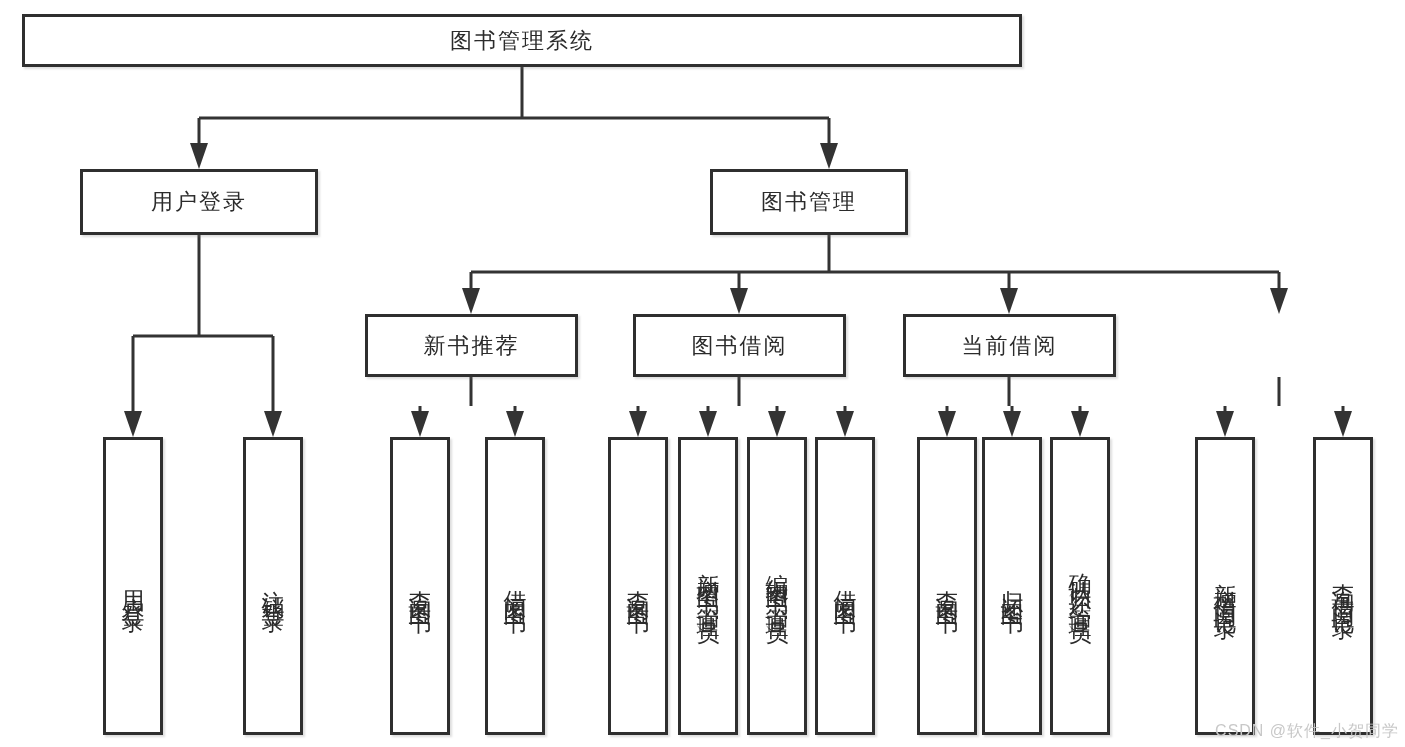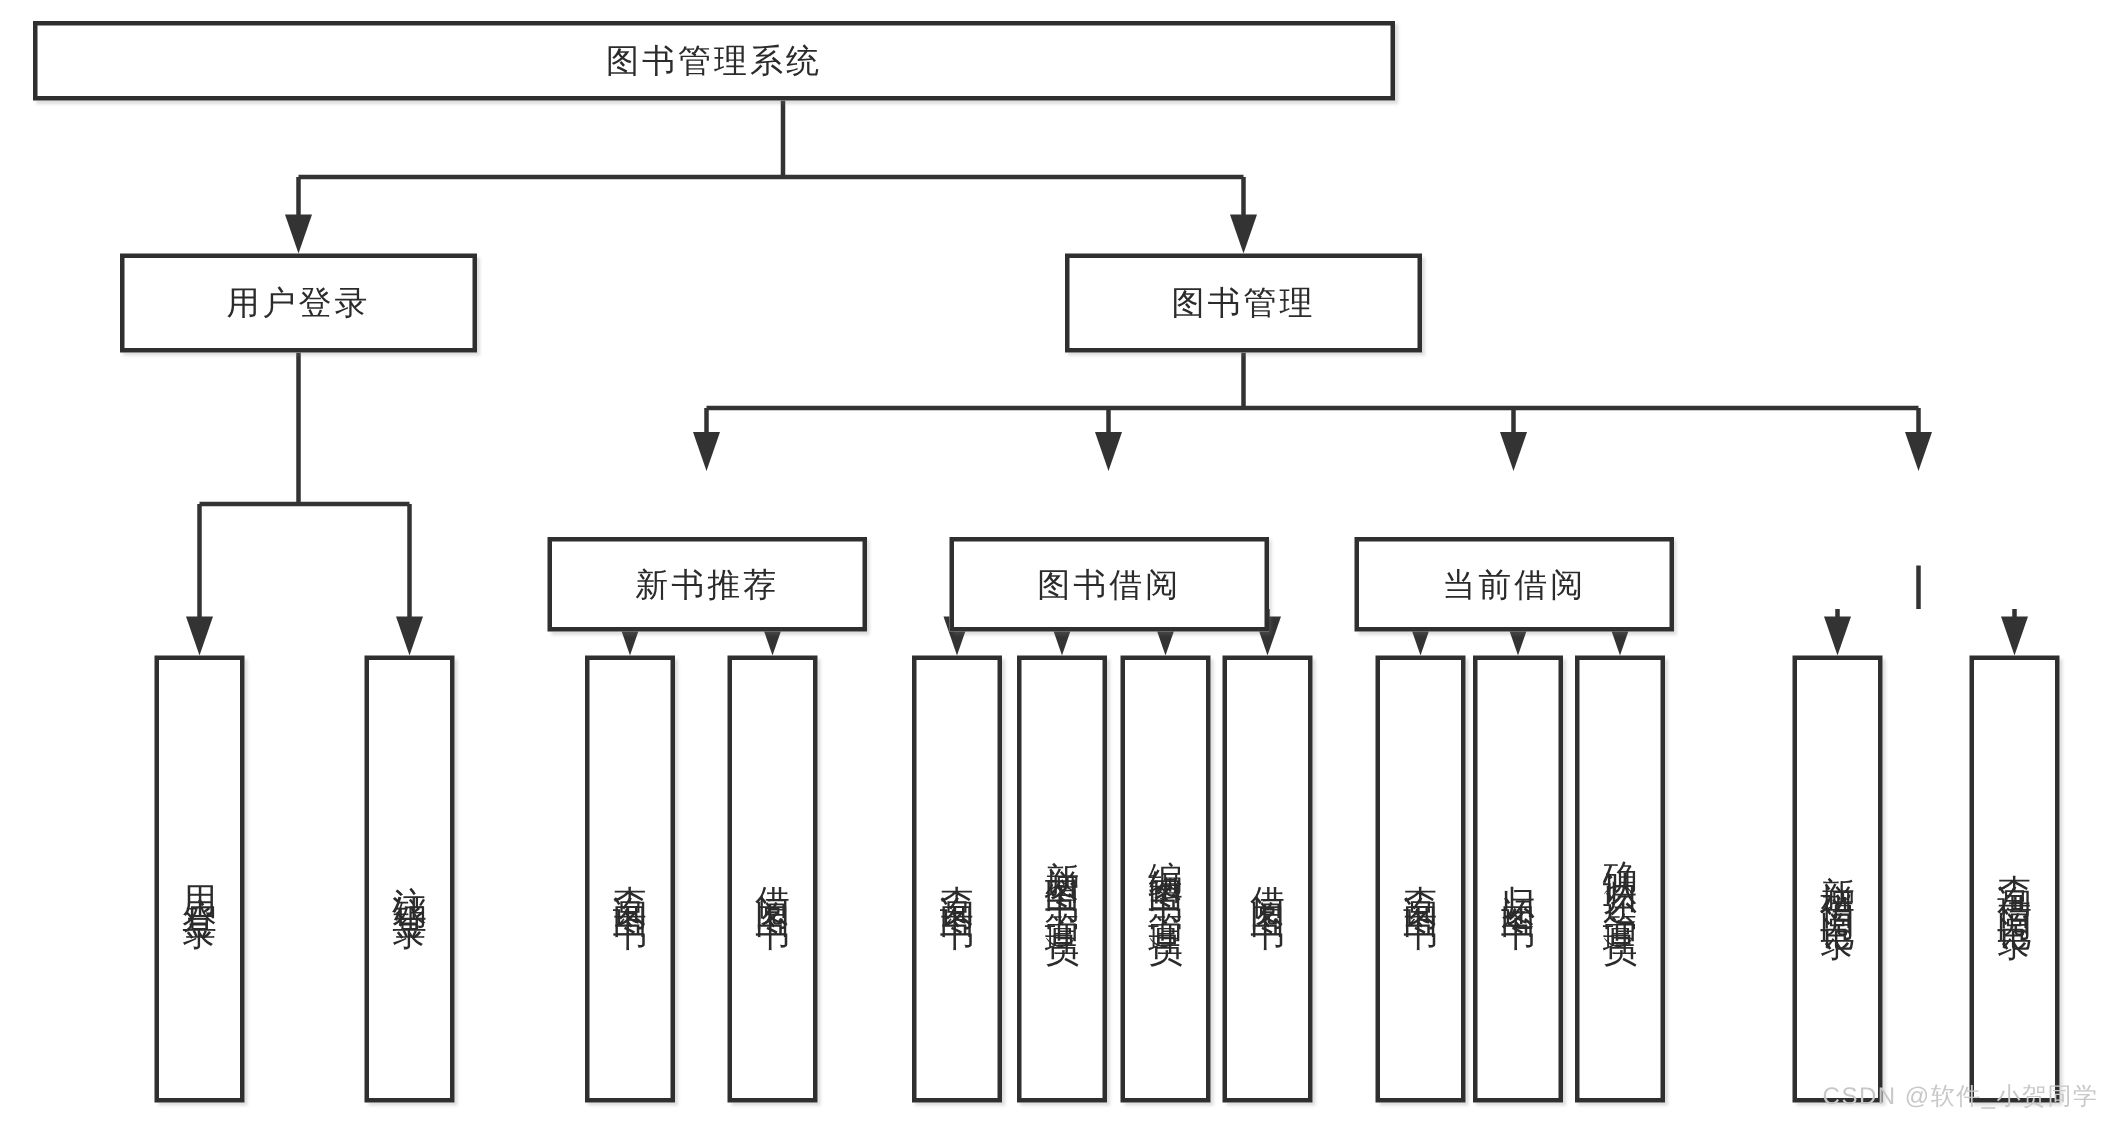--- a/index.html
+++ b/index.html
@@ -12,24 +12,24 @@
     position:absolute; background:#ffffff; border:3px solid #2f2f2f;
     box-sizing:border-box; display:flex; align-items:center; justify-content:center;
     z-index:2; box-shadow:2px 2px 2px rgba(120,120,120,0.25);
   }
   .hlabel { font-size:22px; letter-spacing:2px; white-space:nowrap; }
   .vbox {
     writing-mode:vertical-lr; text-orientation:mixed;
     font-size:23px; letter-spacing:7px; line-height:1;
   }
   
-  .n-root   { left:22px;  top:14px;  width:908px; height:53px; }
+  .n-root   { left:22px;  top:14px;  width:1000px; height:53px; }
   .n-login  { left:80px;  top:169px; width:238px;  height:66px; }
-  .n-mgmt   { left:710px; top:169px; width:238px;  height:66px; }
-  .sec      { top:314px;  width:213px; height:63px;margin-top:44px; }
+  .n-mgmt   { left:710px; top:169px; width:198px;  height:66px; }
+  .sec      { top:314px;  width:213px; height:63px; }
   .s0 { left:365px; } .s1 { left:633px; } .s2 { left:903px; } .s3 { left:1172px; }
   .leaf     { top:437px;  width:60px; height:298px; }
   .l-a0 { left:103px; }  .l-a1 { left:243px; }
   .l-b0 { left:390px; }  .l-b1 { left:485px; }
   .l-c0 { left:608px; }  .l-c1 { left:678px; } .l-c2 { left:747px; } .l-c3 { left:815px; }
   .l-d0 { left:917px; }  .l-d1 { left:982px; } .l-d2 { left:1050px; }
   .l-e0 { left:1195px; } .l-e1 { left:1313px; }
   .watermark {
     position:absolute; right:6px; bottom:5px; z-index:3;
     font-size:16px; letter-spacing:1px; color:#c8c8c8; white-space:nowrap;

